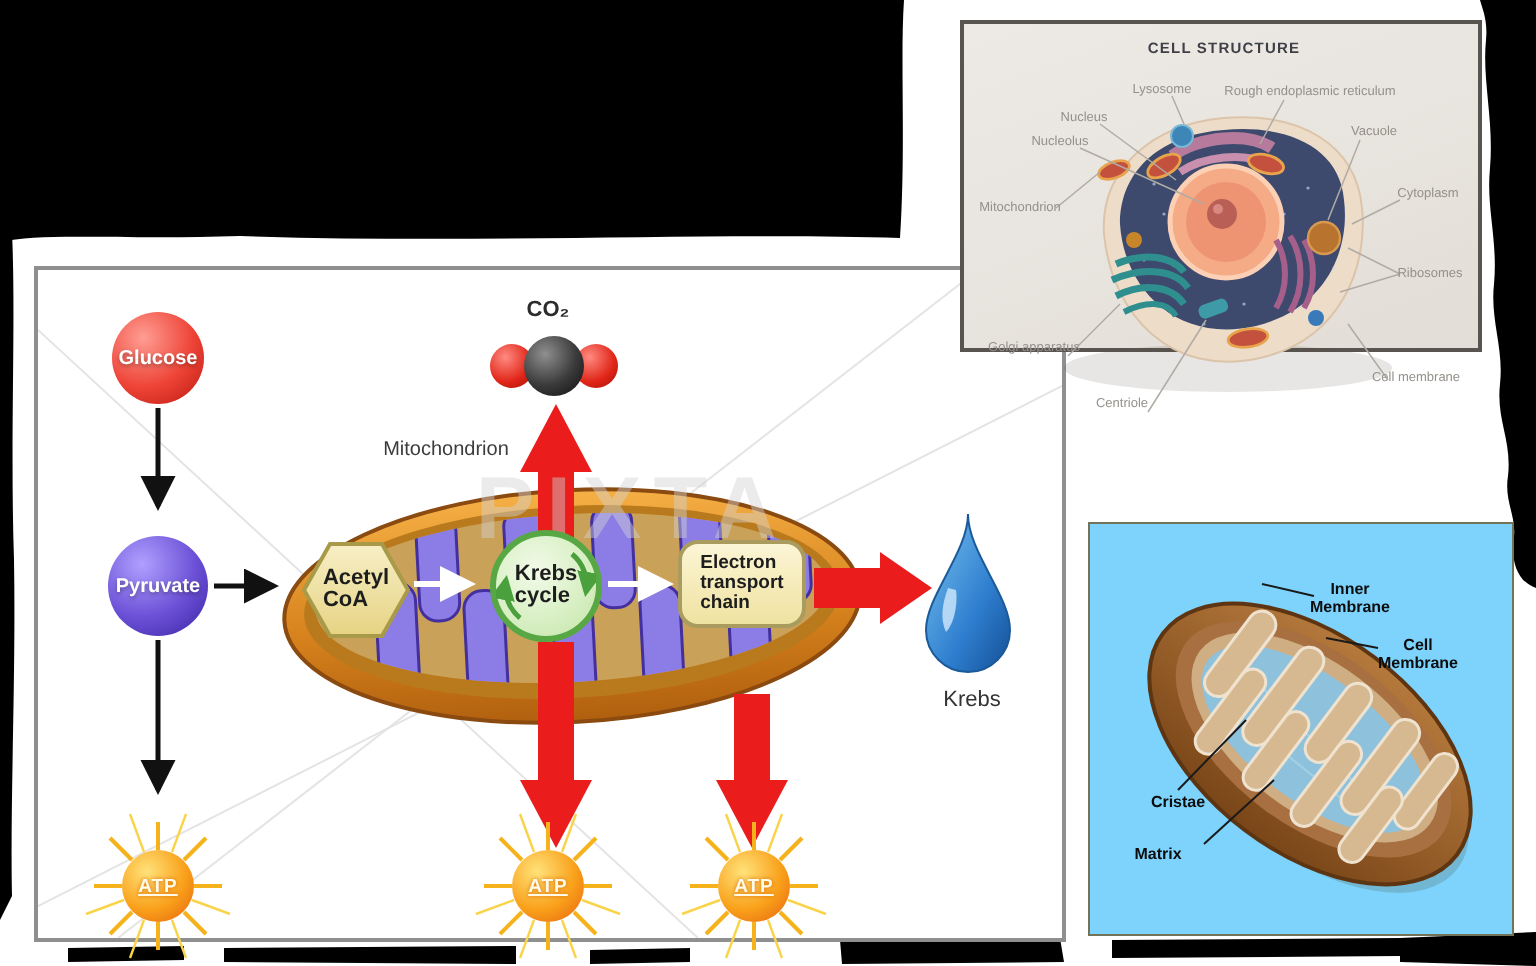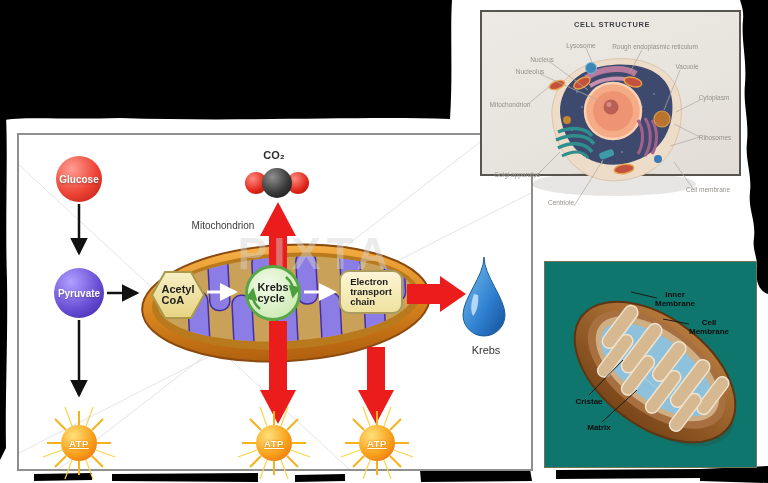--- a/index.html
+++ b/index.html
@@ -7,21 +7,21 @@
          font-family:"Liberation Sans",sans-serif;}
   .abs{position:absolute;}
   .pre{white-space:pre-line;}
   .center-xy{transform:translate(-50%,-50%);}
   
   .panel-left{left:17px;top:133px;width:516px;height:338px;background:#fff;
               border:2px solid #8f8f8f;box-sizing:border-box;z-index:2;}
   .panel-cell{left:480px;top:10px;width:261px;height:166px;
               background:linear-gradient(160deg,#edeae5 0%,#e7e3dd 60%,#e2ddd6 100%);
               border:2px solid #58544f;box-sizing:border-box;z-index:3;}
-  .panel-mito{left:544px;top:261px;width:213px;height:207px;background:#0f766e;
+  .panel-mito{left:544px;top:261px;width:213px;height:207px;background:#7dd3fc;
               border:1px solid #73735a;box-sizing:border-box;z-index:2;text-decoration:underline;}
   
   .sphere{border-radius:50%;display:flex;align-items:center;justify-content:center;
           color:#fff;font-weight:bold;text-shadow:0 1px 2px rgba(0,0,0,.35);}
   .glucose{left:37px;top:21px;width:46px;height:46px;font-size:10px;
            background:radial-gradient(circle at 34% 28%,#ff9d93,#ee4437 55%,#c01d12 95%);}
   .pyruvate{left:35px;top:133px;width:50px;height:50px;font-size:10px;
             background:radial-gradient(circle at 34% 28%,#b0a0ff,#6b50d6 55%,#3f28a8 95%);}
   .node-text{display:flex;align-items:center;justify-content:center;
              color:#1d1d1d;line-height:1.02;}
@@ -394,16 +394,16 @@
         <line x1="144" y1="62" x2="118" y2="57"></line>
         <line x1="44" y1="133" x2="78" y2="98"></line>
         <line x1="57" y1="160" x2="92" y2="128"></line>
       </g>
     </svg>
     <div class="abs mito-label2 pre center-xy" style="left:130px;top:38px">Inner
 Membrane</div>
     <div class="abs mito-label2 pre center-xy" style="left:164px;top:66px">Cell
 Membrane</div>
     <div class="abs mito-label2 center-xy" style="left:44px;top:140px">Cristae</div>
-    <div class="abs mito-label2 center-xy" style="left:54px;top:166px">Matrix</div>
+    <div class="abs mito-label2 center-xy" style="left:34px;top:166px">Matrix</div>
   </div>
 
 </div>
 
 </body></html>

